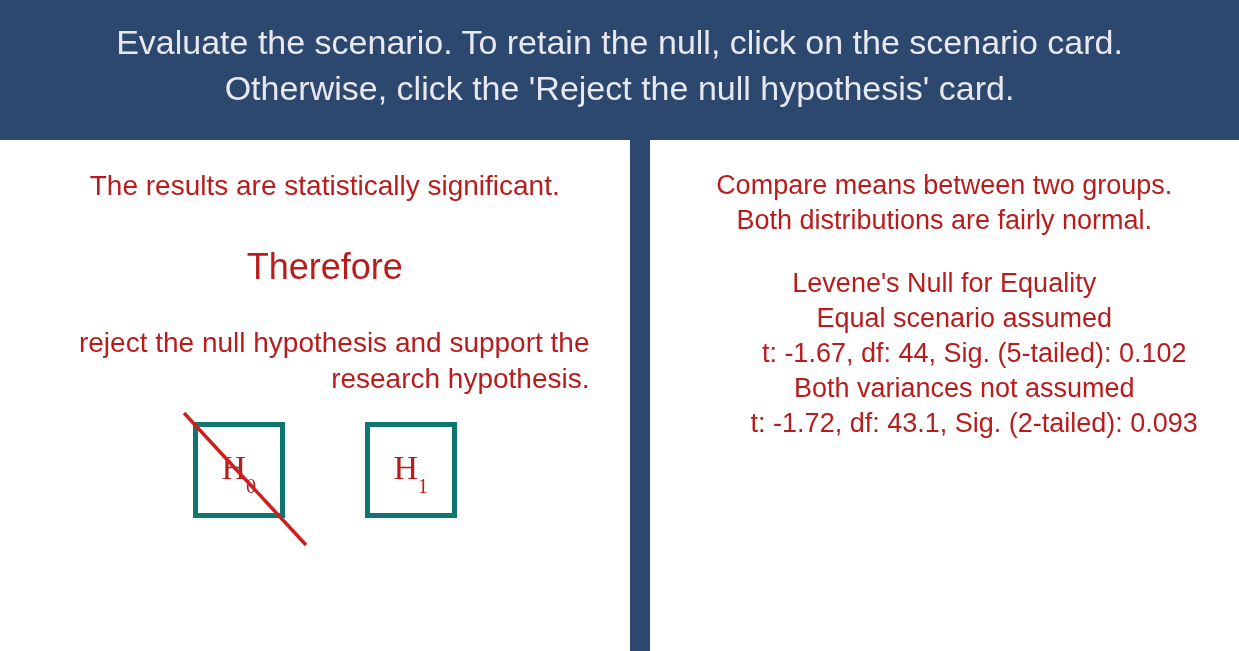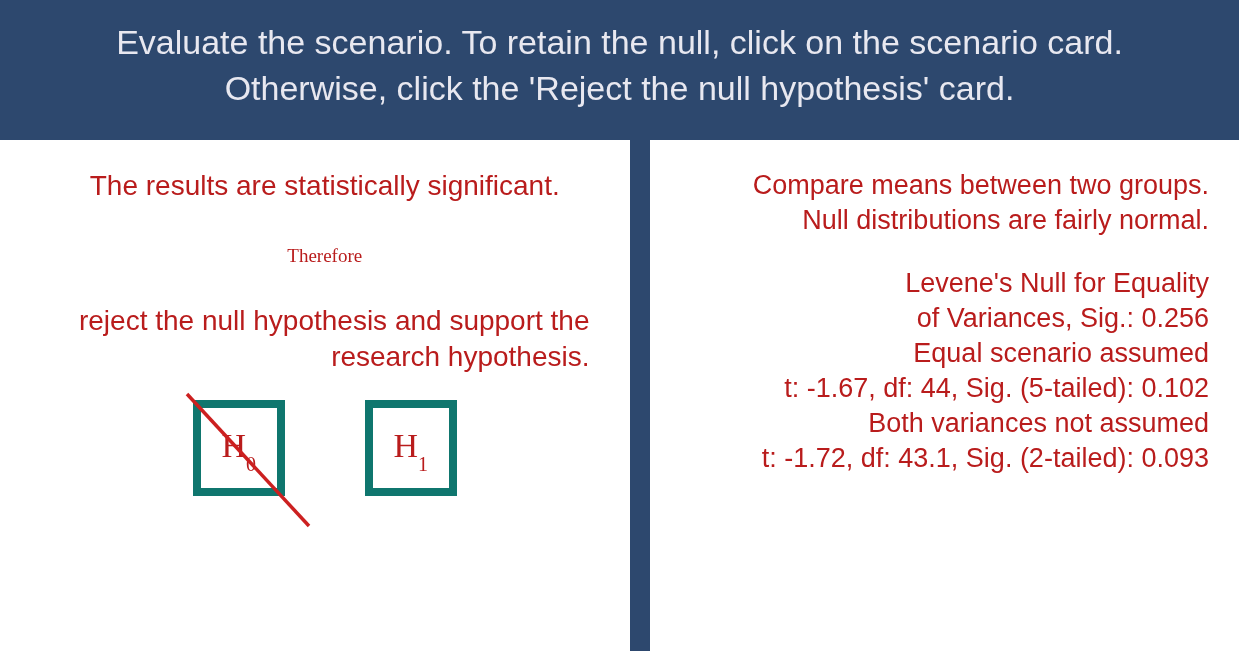--- a/index.html
+++ b/index.html
@@ -47,60 +47,59 @@
       padding-right: 40px;
     }
     .left-title {
       text-align: center;
       margin-bottom: 40px;
       font-size: 28px;
     }
     .left-therefore {
       text-align: center;
       margin-bottom: 34px;
-      font-size: 19px;
-      font-family: Liberation Serif, serif;
+      font-size: 36px;
     }
     .left-body {
       text-align: right;
       margin-bottom: 24px;
       font-size: 28px;
     }
     .hyp-diagram {
       display: flex;
       align-items: center;
       justify-content: center;
       gap: 80px;
       margin-top: 8px;
     }
     .hyp-box {
       position: relative;
       width: 92px;
       height: 96px;
-      border: 8px solid #0f766e;
+      border: 5px solid #0f766e;
       display: flex;
       align-items: center;
       justify-content: center;
       font-family: 'Times New Roman', serif;
       font-size: 34px;
     }
     .hyp-box sub {
       font-size: 20px;
       vertical-align: sub;
       position: relative;
       top: 6px;
     }
     .strike-line {
       position: absolute;
       left: -22px;
       top: -22px;
       pointer-events: none;
     }
     .card.right {
-      text-align: right;
+      text-align: center;
       font-size: 27px;
     }
     .r-para { margin-bottom: 28px; }
     .r-block { margin-bottom: 24px; }
     .indent { padding-left: 40px; }
     .indent2 { padding-left: 60px; }
     .nowrap { white-space: nowrap; }
   </style>
 </head>
 <body>
@@ -124,25 +123,24 @@
         </div>
         <div class="hyp-box">
           <span><span>H</span><sub>1</sub></span>
         </div>
       </div>
     </div>
 
     <div class="card right">
       <div class="r-para">
         <div>Compare means between two groups.</div>
-        <div>Null distributions are fairly normal.</div>
+        <div>Both distributions are fairly normal.</div>
       </div>
       <div>
         <div>Levene's Null for Equality</div>
-        <div>of Variances, Sig.: 0.256</div>
         <div class="indent">Equal scenario assumed</div>
         <div class="indent2 nowrap">t: -1.67, df: 44, Sig. (5-tailed): 0.102</div>
         <div class="indent">Both variances not assumed</div>
         <div class="indent2 nowrap">t: -1.72, df: 43.1, Sig. (2-tailed): 0.093</div>
       </div>
     </div>
 
   </div>
 </div>
 

